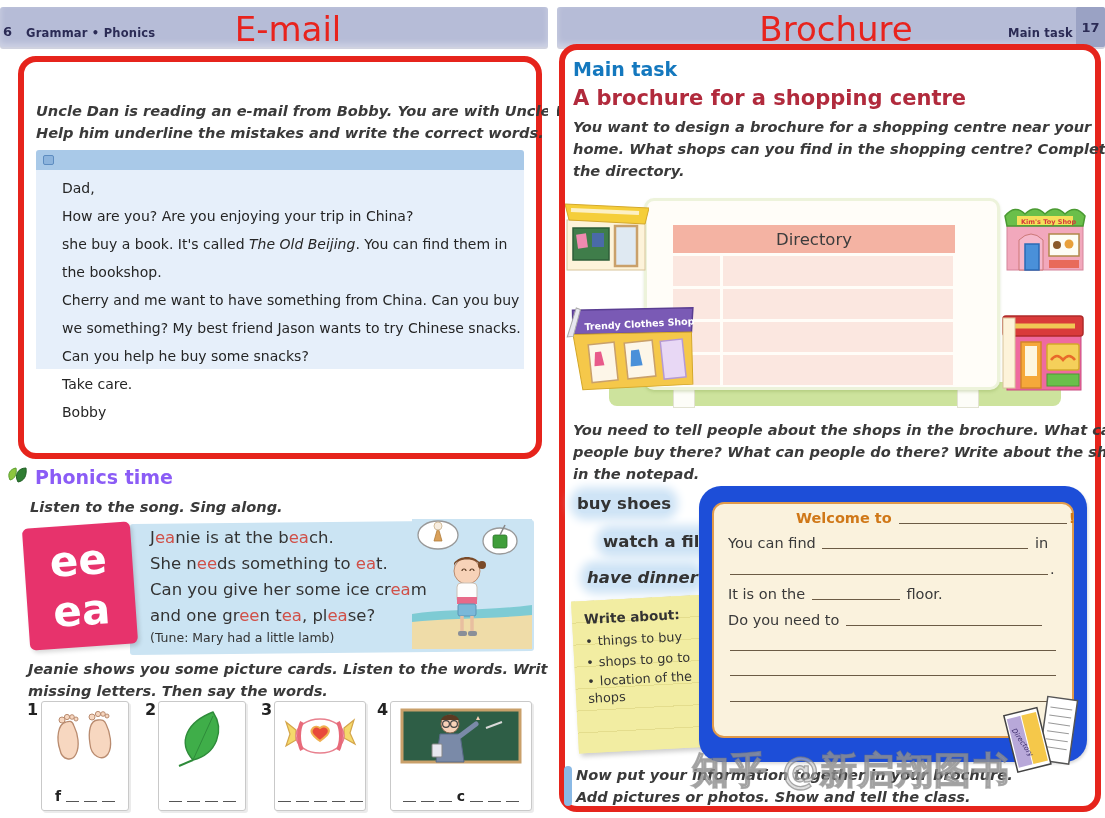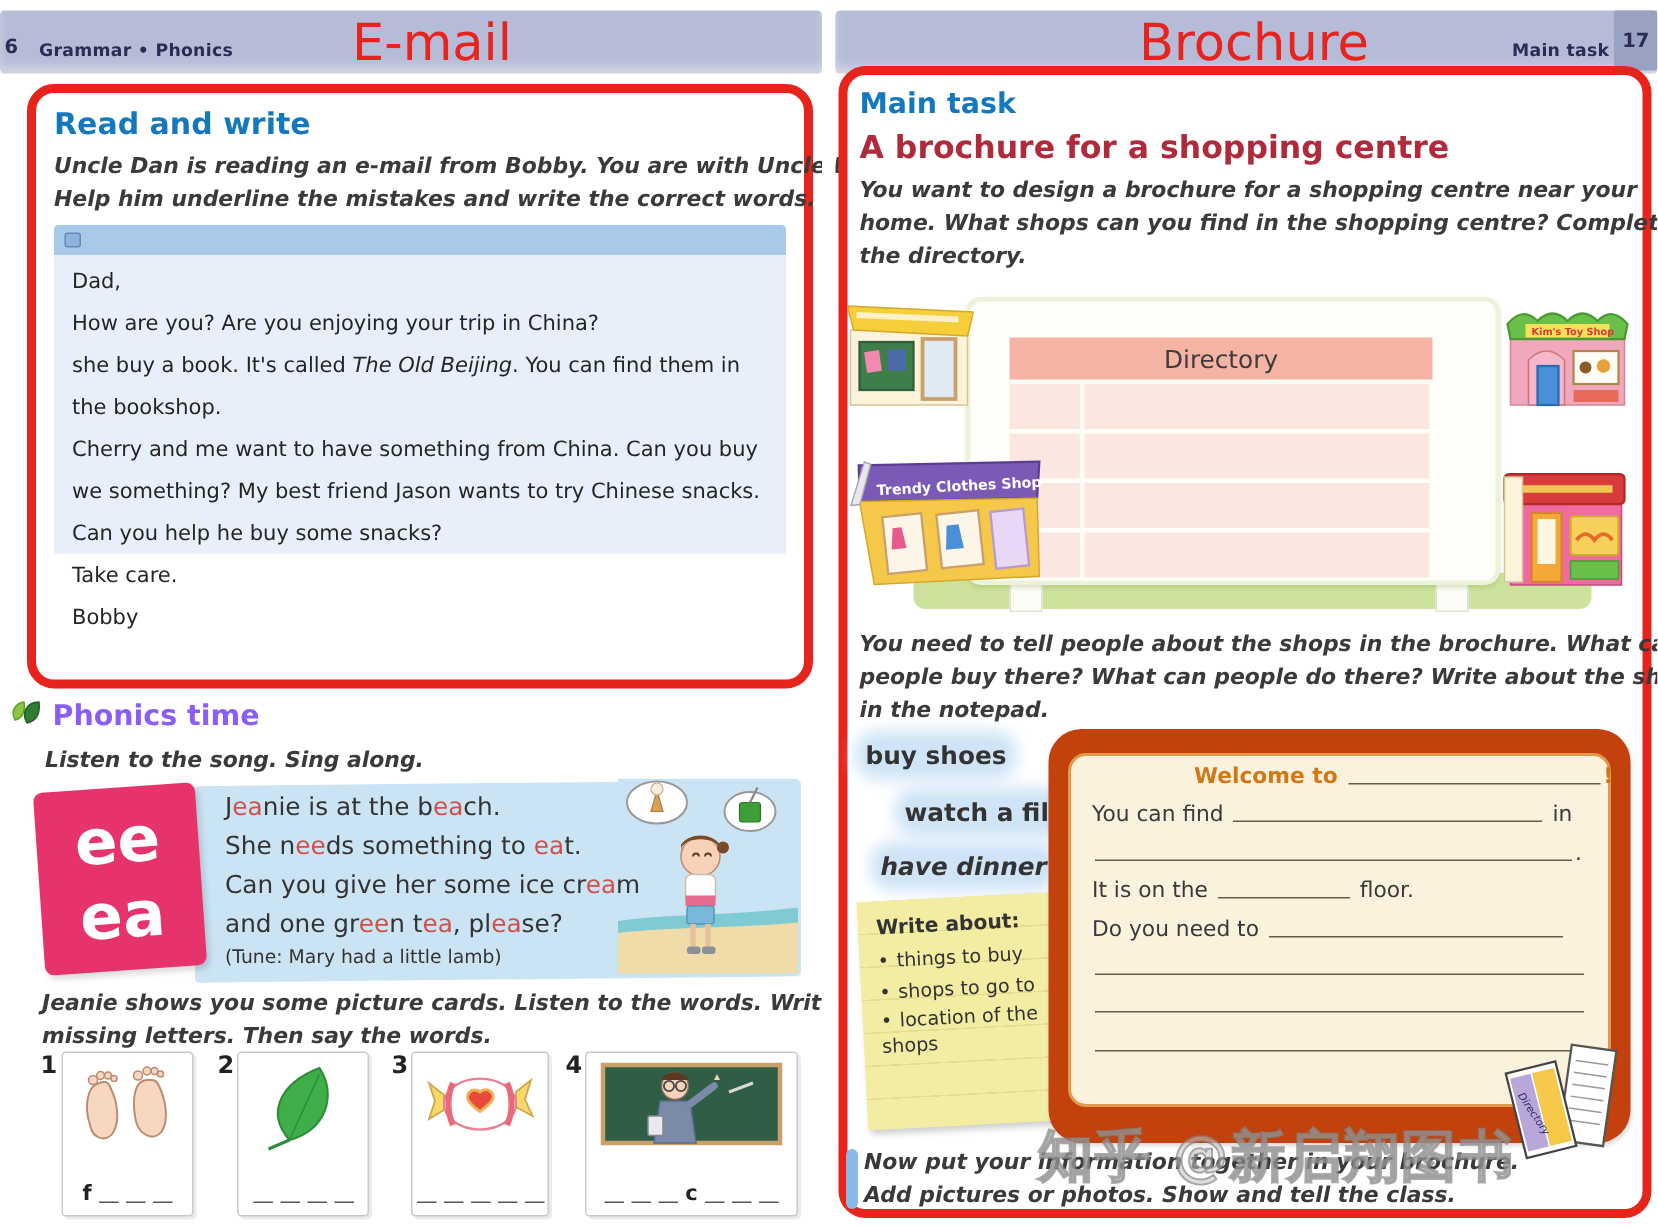--- a/index.html
+++ b/index.html
@@ -27,21 +27,21 @@
   .h-blue { color:#1478be; font-weight:bold; font-size:20px; }
   .h-darkred { color:#b12a3c; font-weight:bold; font-size:21px; }
   .instr-line { font-style:italic; font-weight:bold; color:#3a3a3a; font-size:14.6px;
                 line-height:22px; white-space:nowrap; }
 
   
   #email-window { position:absolute; left:12px; top:88px; width:488px; height:297px; }
   #email-titlebar { height:20px; background:#a9c9e8; border-radius:3px 3px 0 0; position:relative; }
   #email-titlebar .mini-icon { position:absolute; left:7px; top:5px; width:11px; height:10px;
       background:#8db4dd; border:1px solid #5d8cc0; border-radius:2px; }
-  #email-body { height:199px; background:#e6effa; padding:4px 0 0 12px; }
+  #email-body { height:199px; background:#e6effa; padding:4px 0 0 26px; }
   .email-line { font-size:14px; font-weight:500; color:#252525; line-height:28px; white-space:nowrap; }
   .email-line .it { font-style:italic; }
   .corr { position:relative; border-bottom:1.5px solid #333; padding:0 1px; }
   .corr-above { position:absolute; left:-2px; top:-11px; font-size:10.5px; color:#444; border-bottom:none; }
 
   
   #phonics-head { position:absolute; left:6px; top:466px; display:flex; align-items:center; }
   #phonics-head .txt { color:#8b5cf6; font-weight:bold; font-size:19px; margin-left:5px; }
   #song-instr { position:absolute; left:30px; top:496px; }
   #song-zone { position:absolute; left:18px; top:519px; width:516px; height:137px; }
@@ -101,21 +101,21 @@
 
   
   #sticky { position:absolute; left:10px; top:548px; width:138px; height:152px; background:#f2eda2;
             transform:rotate(-3deg); box-shadow:2px 3px 5px rgba(0,0,0,.2); padding:10px 8px 0 12px;
             background-image:repeating-linear-gradient(#f2eda2 0 21px, #e4dd8d 21px 22px); }
   #sticky .title { font-size:13.5px; font-weight:bold; color:#333; margin-bottom:4px; }
   #sticky .bullet { font-size:12.8px; font-weight:500; color:#333; line-height:21px; }
   #sticky .bullet::before { content:"•"; margin-right:5px; }
 
   
-  #notepad { position:absolute; left:134px; top:436px; width:388px; height:276px; background:#c2410c;
+  #notepad { position:absolute; left:134px; top:436px; width:388px; height:276px; background:#1d4ed8;
              border-radius:22px; box-shadow:1px 2px 3px rgba(0,0,0,.15); }
   #notepad-paper { position:absolute; left:13px; top:16px; width:362px; height:236px; background:#faf2dd;
                    border-radius:12px; border:2px solid #e09a4a; padding:6px 14px 0 14px; }
   .np-line { font-size:14.5px; font-weight:500; color:#3a3a3a; height:25.4px; white-space:nowrap; }
   .np-blank { display:inline-block; height:12px; border-bottom:1.6px solid #6b5b45; vertical-align:baseline;
               margin:0 2px -1px 2px; }
   .np-orange { color:#d07818; font-weight:bold; }
   .np-welcome { padding-left:68px; }
   #leaflet { position:absolute; left:436px; top:642px; }
 
@@ -135,21 +135,20 @@
 <body>
 
 <div id="canvas">
 
   <div class="hdr-strip left"></div>
   <div class="pagenum" style="left:3px; top:24px;">6</div>
   <div class="hdr-label" style="left:26px; top:26px;">Grammar • Phonics</div>
   <div class="annot" style="left:178px;">E-mail</div>
 
   <div class="redbox" id="redbox-email">
-    <div class="h-blue" style="position:absolute; left:12px; top:8px;">Read and write</div>
     <div style="position:absolute; left:12px; top:38px;">
       <div class="instr-line">Uncle Dan is reading an e-mail from Bobby. You are with Uncle Dan.</div>
       <div class="instr-line">Help him underline the mistakes and write the correct words.</div>
     </div>
     <div id="email-window">
       <div id="email-titlebar">
         <span class="mini-icon"></span>
       </div>
       <div id="email-body">
           <div class="email-line"><span>Dad,</span></div>

